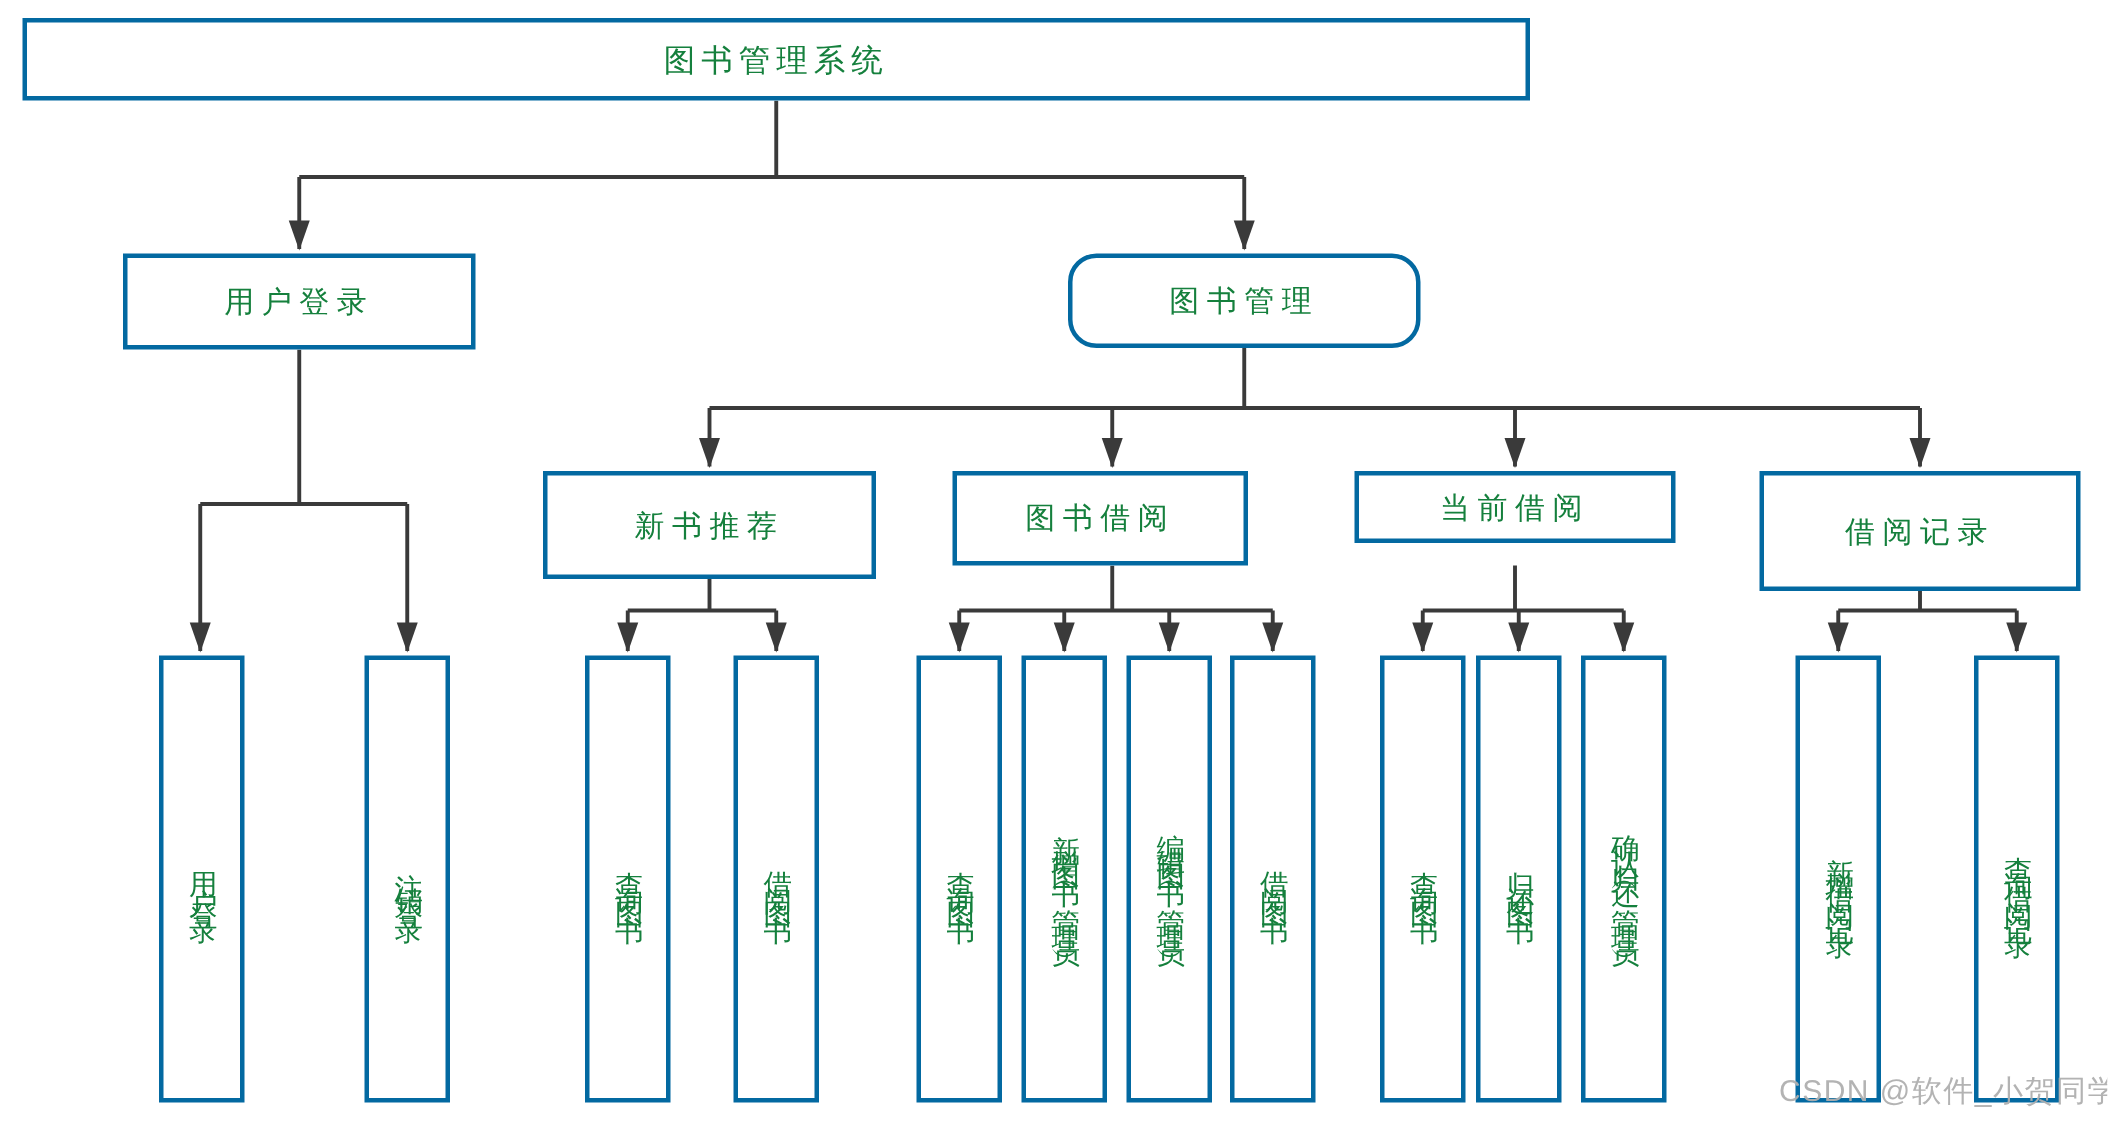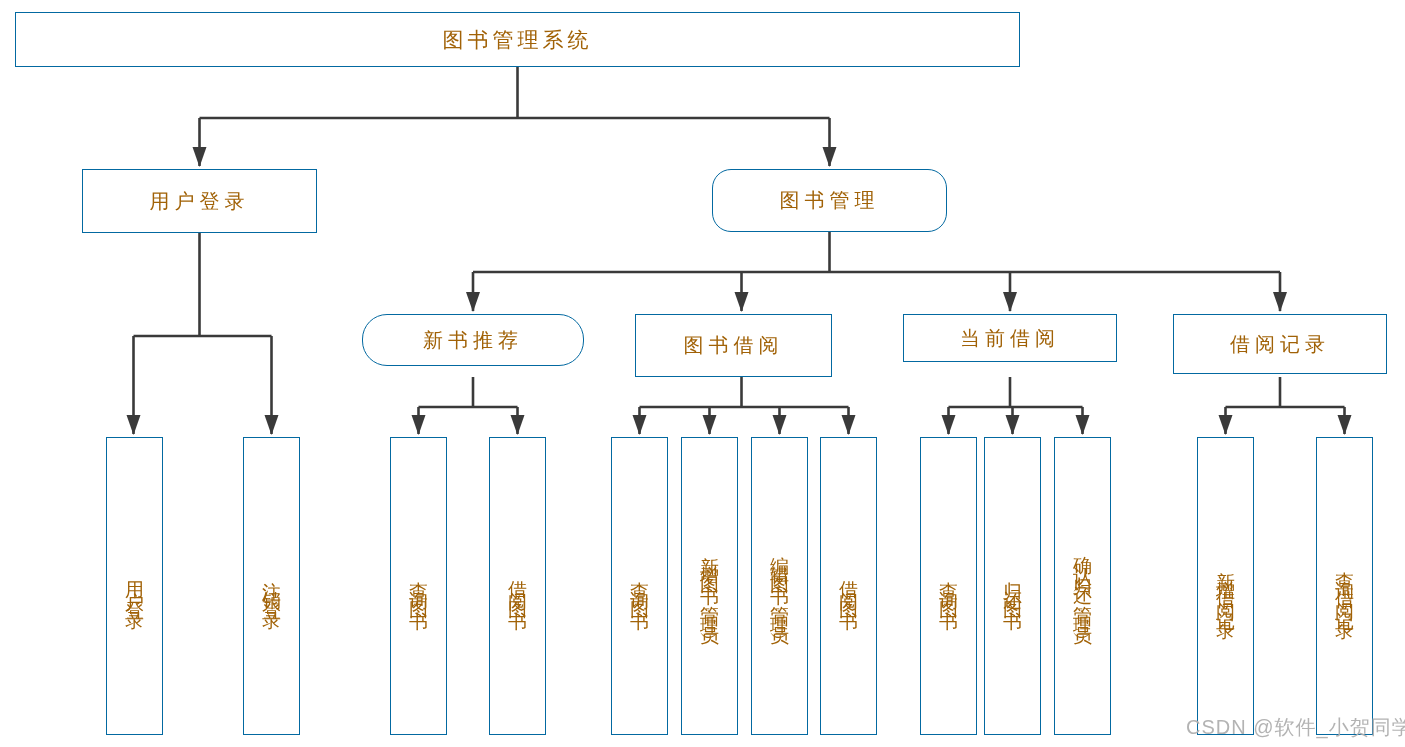--- a/index.html
+++ b/index.html
@@ -19,22 +19,22 @@
     position: absolute;
     left: 0; top: 0;
     width: 1405px;
     height: 747px;
     pointer-events: none;
   }
   .box {
     position: absolute;
     box-sizing: border-box;
     background: #ffffff;
-    border: 1px solid #0369a1;
-    color: #a16207;
+    border: 3px solid #0369a1;
+    color: #15803d;
     display: flex;
     align-items: center;
     justify-content: center;
     text-align: center;
   }
   .box.h1 {
     font-size: 21px;
     letter-spacing: 4px;
   }
   .box.h2 {
@@ -112,24 +112,24 @@
       <path d="M1225.5 407 V434" marker-end="url(#ah)"></path>
       <path d="M1344.5 407 V434" marker-end="url(#ah)"></path>
     </g>
   </svg>
 
   <div class="box h1" style="left:15px; top:12px; width:1005px; height:55px;">图书管理系统</div>
 
   <div class="box h2" style="left:82px; top:169px; width:235px; height:64px;">用户登录</div>
   <div class="box h2" style="left:712px; top:169px; width:235px; height:63px;border-radius:19px;">图书管理</div>
 
-  <div class="box h2" style="left:362px; top:314px; width:222px; height:52px;border-radius:25px;">新书推荐</div>
+  <div class="box h2" style="left:362px; top:314px; width:222px; height:72px;">新书推荐</div>
   <div class="box h2" style="left:635px; top:314px; width:197px; height:63px;">图书借阅</div>
   <div class="box h2" style="left:903px; top:314px; width:214px; height:48px;">当前借阅</div>
-  <div class="box h2" style="left:1173px; top:314px; width:214px; height:60px;">借阅记录</div>
+  <div class="box h2" style="left:1173px; top:314px; width:214px; height:80px;">借阅记录</div>
 
   <div class="box v" style="left:106px; top:437px; width:57px; height:298px;">用户登录</div>
   <div class="box v" style="left:243px; top:437px; width:57px; height:298px;">注销登录</div>
 
   <div class="box v" style="left:390px; top:437px; width:57px; height:298px;">查询图书</div>
   <div class="box v" style="left:489px; top:437px; width:57px; height:298px;">借阅图书</div>
 
   <div class="box v" style="left:611px; top:437px; width:57px; height:298px;">查询图书</div>
   <div class="box v" style="left:681px; top:437px; width:57px; height:298px;">新增图书（管理员）</div>
   <div class="box v" style="left:751px; top:437px; width:57px; height:298px;">编辑图书（管理员）</div>

